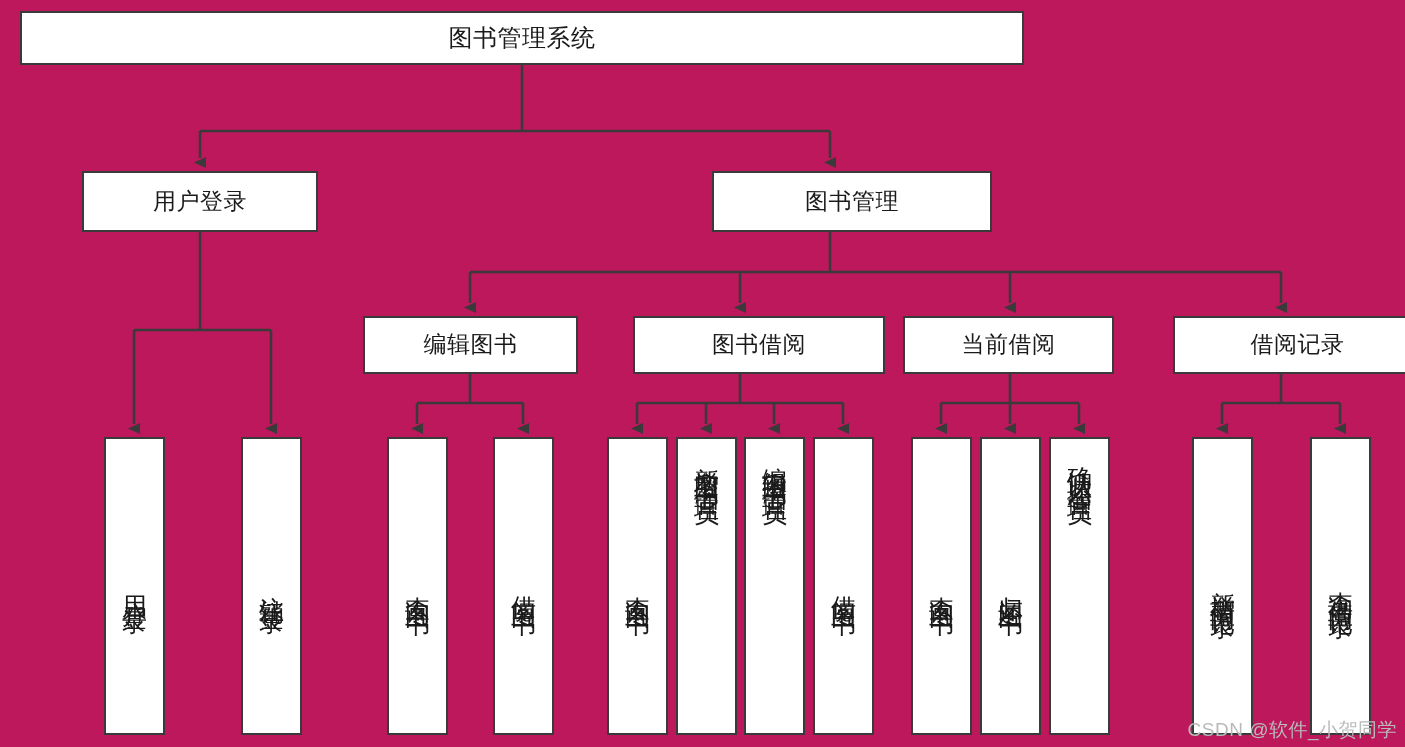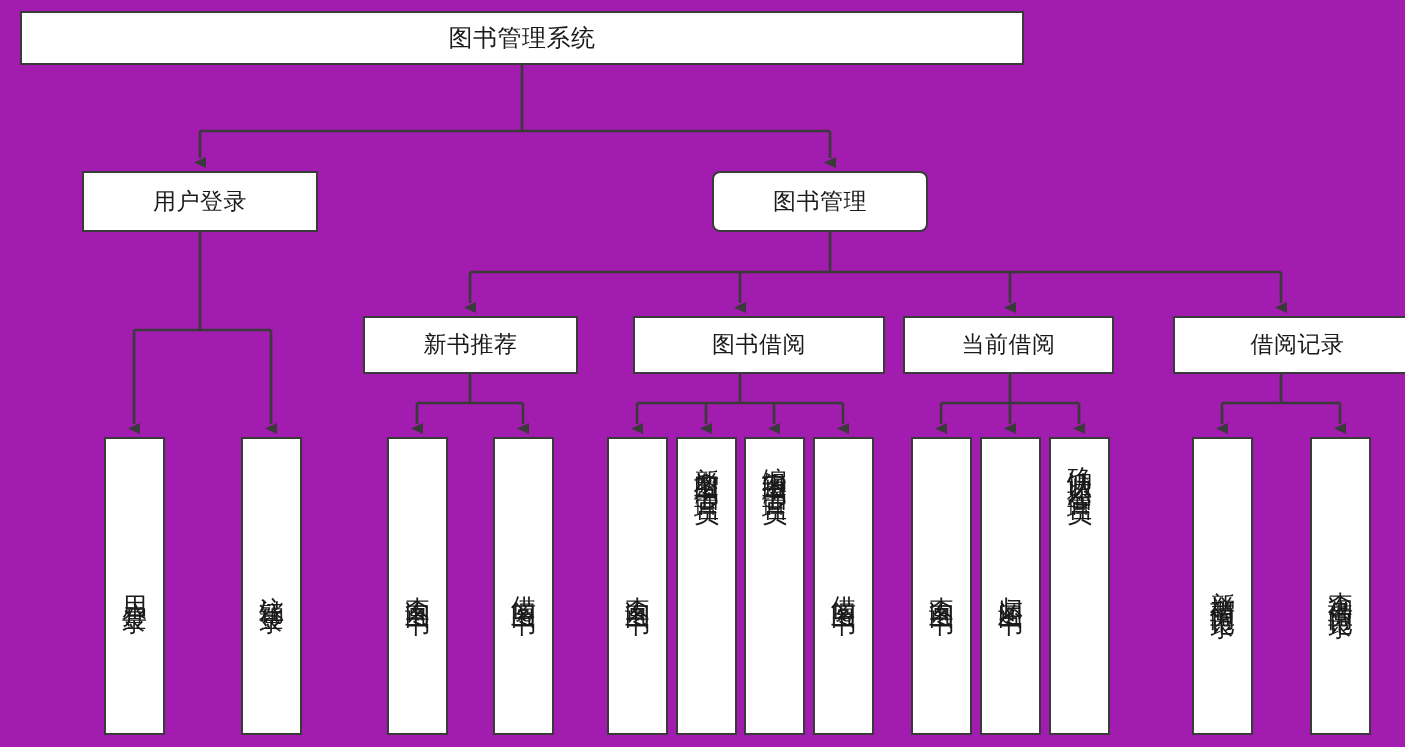--- a/index.html
+++ b/index.html
@@ -8,21 +8,21 @@
     padding: 0;
     background: #ffffff;
   }
   body {
     font-family: "Liberation Sans", "DejaVu Sans", sans-serif;
   }
   #canvas {
     position: relative;
     width: 1405px;
     height: 747px;
-    background: #a21caf;
+    background: #be185d;
     overflow: hidden;
   }
   #edges {
     position: absolute;
     left: 0;
     top: 0;
     width: 1405px;
     height: 747px;
     pointer-events: none;
   }
@@ -135,26 +135,26 @@
     </g>
   </svg>
 
   <div class="node h root" style="left:20px; top:11px; width:1004px; height:54px;">
     <span class="node-label">图书管理系统</span>
   </div>
 
   <div class="node h" style="left:82px; top:171px; width:236px; height:61px;">
     <span class="node-label">用户登录</span>
   </div>
-  <div class="node h" style="left:712px; top:171px; width:216px; height:61px;border-radius:8px;">
+  <div class="node h" style="left:712px; top:171px; width:280px; height:61px;">
     <span class="node-label">图书管理</span>
   </div>
 
   <div class="node h" style="left:363px; top:316px; width:215px; height:58px;">
-    <span class="node-label">新书推荐</span>
+    <span class="node-label">编辑图书</span>
   </div>
   <div class="node h" style="left:633px; top:316px; width:252px; height:58px;">
     <span class="node-label">图书借阅</span>
   </div>
   <div class="node h" style="left:903px; top:316px; width:211px; height:58px;">
     <span class="node-label">当前借阅</span>
   </div>
   <div class="node h" style="left:1173px; top:316px; width:242px; height:58px;padding-left:7px;">
     <span class="node-label">借阅记录</span>
   </div>
@@ -196,13 +196,14 @@
     <span class="node-label">确认归还（管理员）</span>
   </div>
 
   <div class="node v centered" style="left:1192px; top:437px; width:61px; height:298px;">
     <span class="node-label">新增借阅记录</span>
   </div>
   <div class="node v centered" style="left:1310px; top:437px; width:61px; height:298px;">
     <span class="node-label">查询借阅记录</span>
   </div>
 
+  <div id="watermark">CSDN @软件_小贺同学</div>
 </div>
 
 </body></html>

